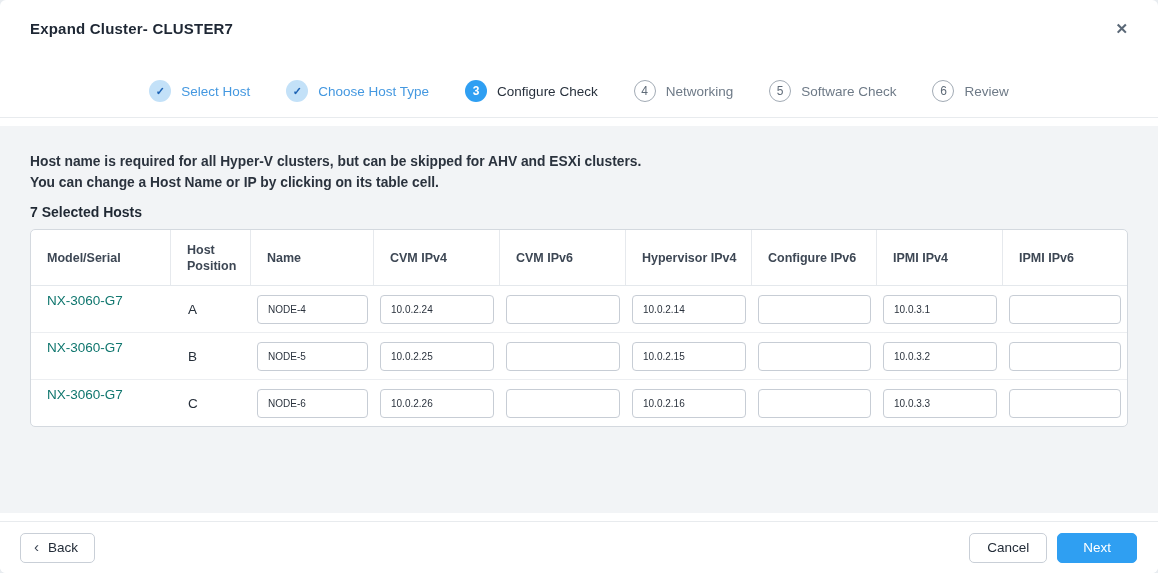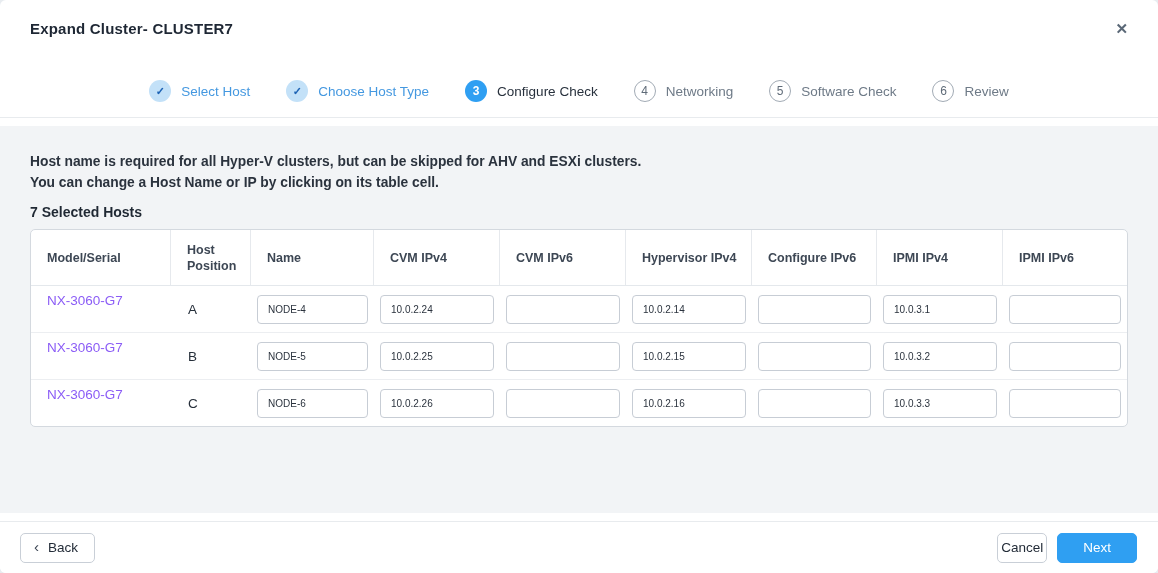--- a/index.html
+++ b/index.html
@@ -79,21 +79,21 @@
     line-height: 16px;
   }
   .th:last-child { border-right: none; }
   .t-row { border-bottom: 1px solid #eceef1; }
   .t-row:last-child { border-bottom: none; }
   .td {
     height: 46px;
     display: flex; align-items: center;
     padding: 0 6px;
   }
-  .td.model { padding-left: 16px; align-items: flex-start; padding-top: 7px; font-size: 13.5px; color: #8b5cf6; }
+  .td.model { padding-left: 16px; align-items: flex-start; padding-top: 7px; font-size: 13.5px; color: #0f766e; }
   .td.pos   { padding-left: 17px; font-size: 13.5px; color: #262f3a; }
   .cell-input {
     width: 100%; height: 29px;
     border: 1px solid #c7cdd5; border-radius: 4px;
     background: #fff;
     font-family: "Liberation Sans", sans-serif;
     font-size: 10px; color: #2b333e;
     padding: 0 10px;
     outline: none;
   }
@@ -110,21 +110,21 @@
     display: inline-flex; align-items: center; justify-content: center;
     border-radius: 5px;
     font-family: "Liberation Sans", sans-serif;
     font-size: 13.5px;
     cursor: pointer;
   }
   .btn.ghost {
     background: #ffffff;
     border: 1px solid #c9cfd7;
     color: #232c38;
-    padding: 0 3px;
+    padding: 0 17px;
   }
   .btn.back { gap: 9px; padding: 0 16px 0 13px; }
   .btn.back .chev { font-size: 15px; color: #3b4553; line-height: 1; margin-top: -2px; }
   .btn.primary {
     background: #2f9ff2;
     border: 1px solid #2f9ff2;
     color: #ffffff;
     padding: 0 25px;
   }
   .footer-right { display: flex; align-items: center; gap: 10px; }

